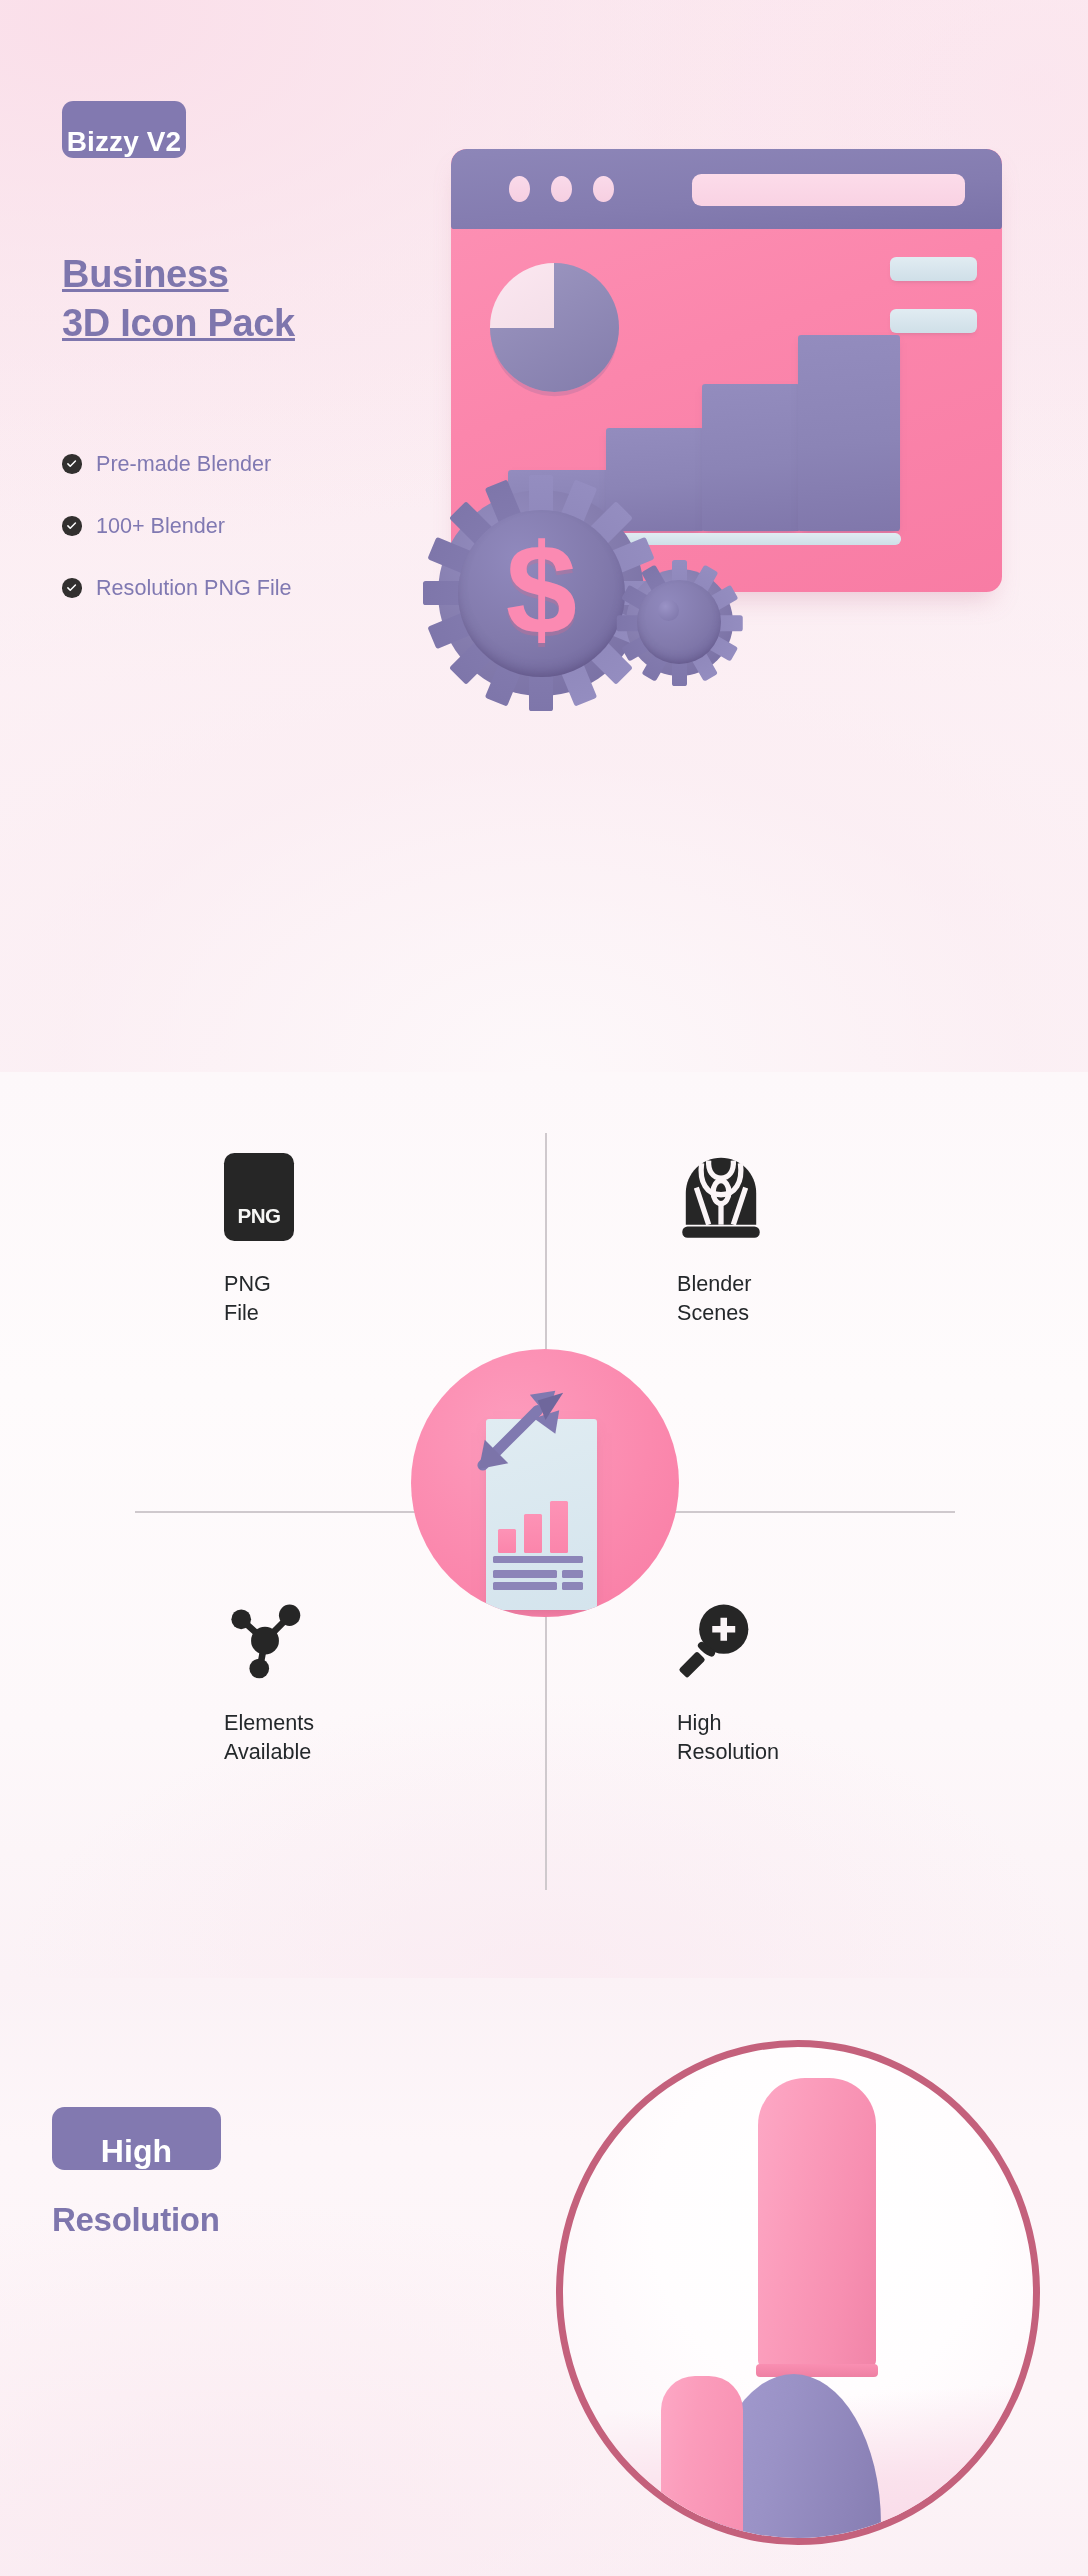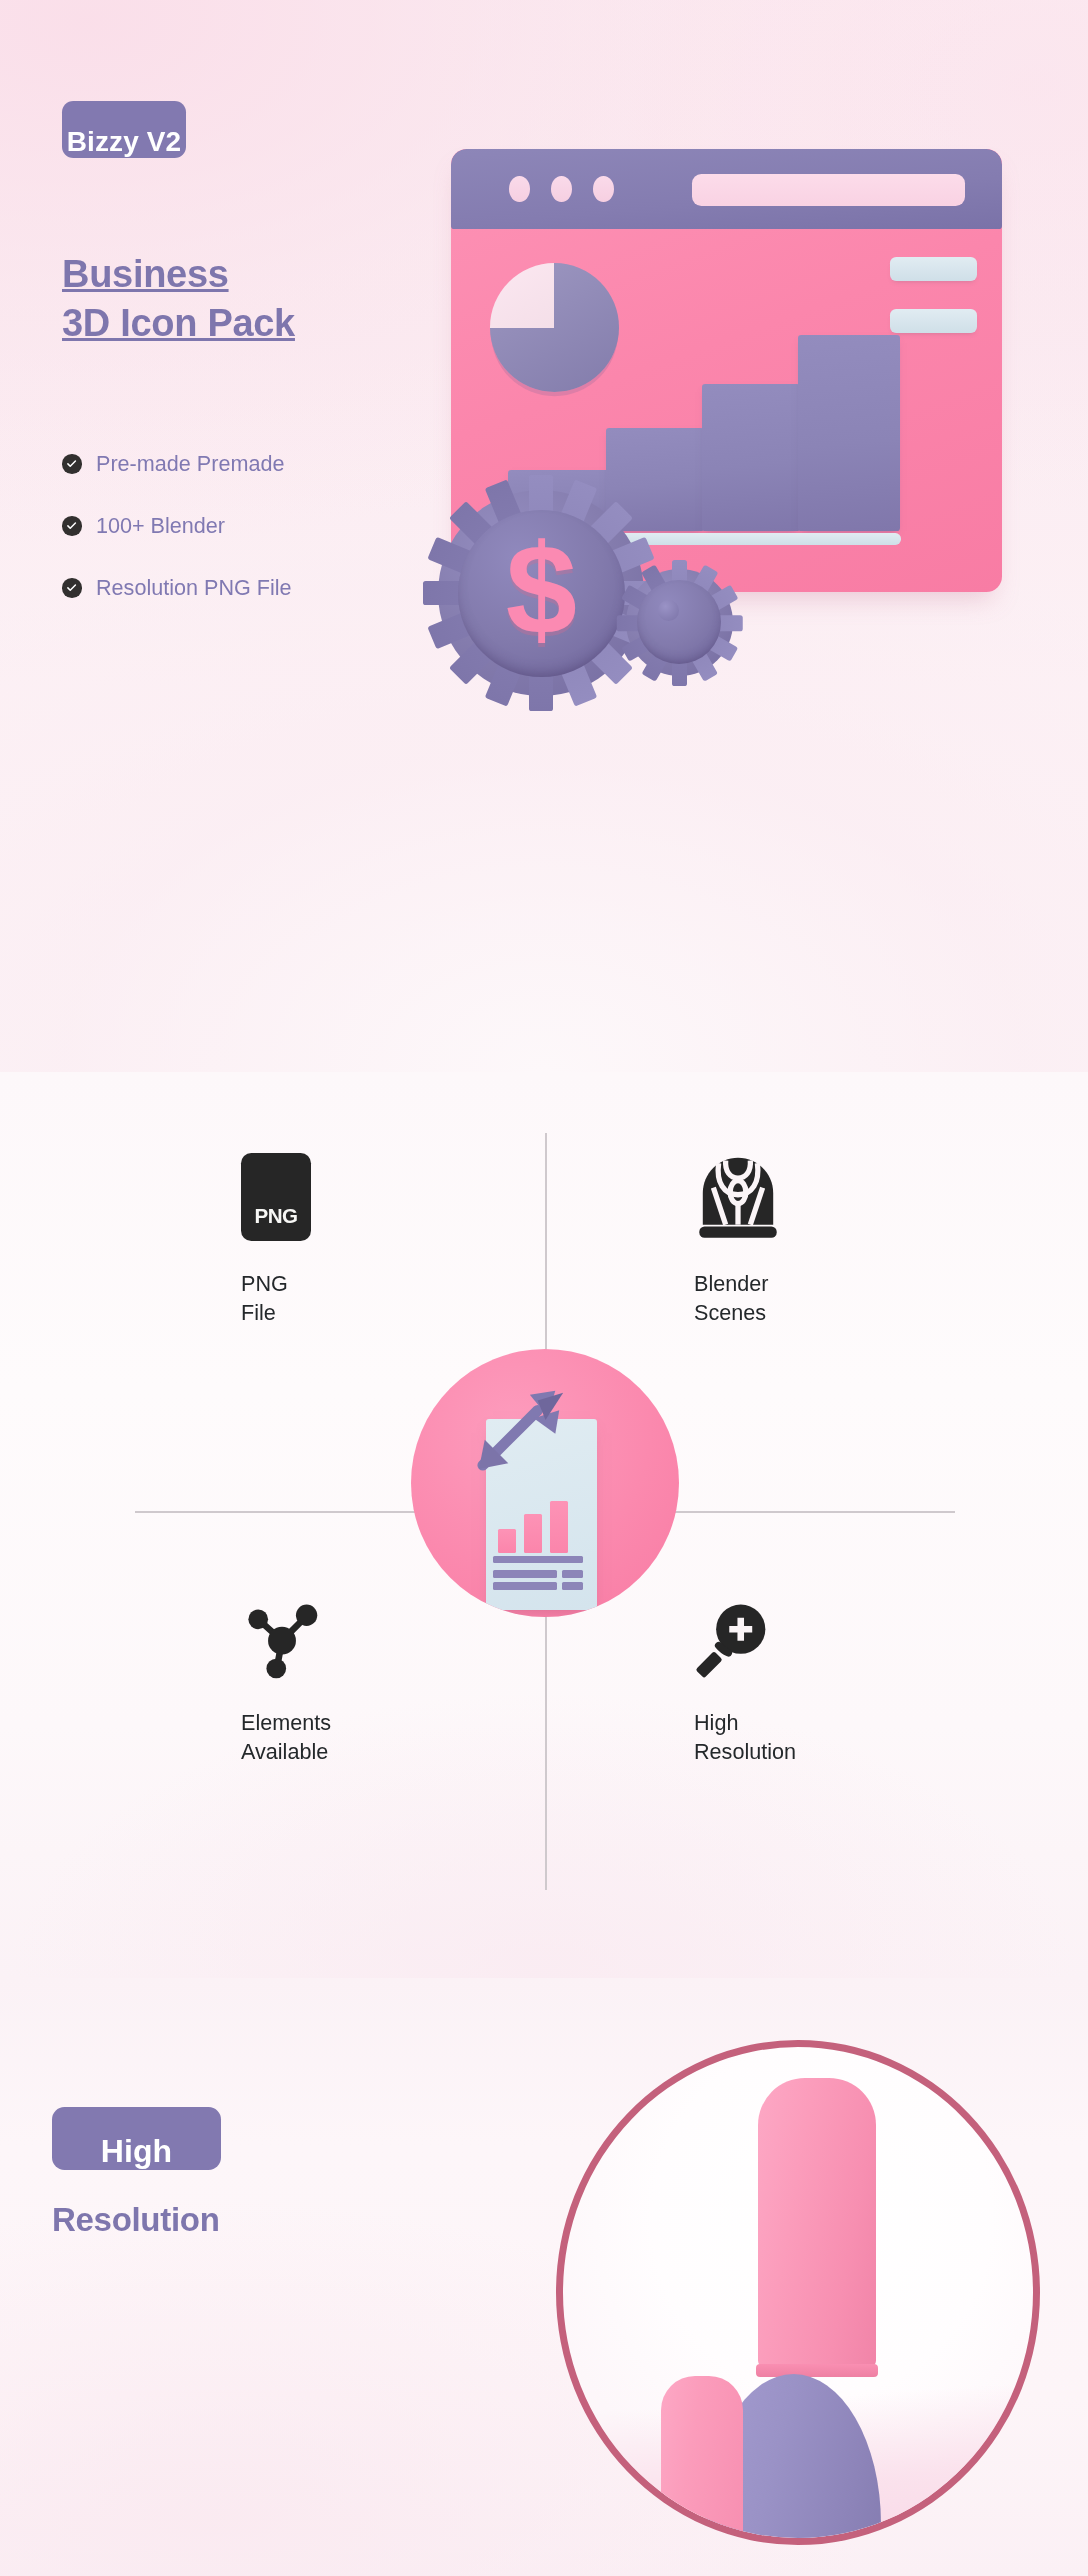--- a/index.html
+++ b/index.html
@@ -139,21 +139,21 @@
       linear-gradient(180deg,#fdf8fa 0%,#fefbfc 35%,#fdf8fa 72%,#fbf2f6 100%);
   }
   #v-divider {
     position:absolute; left:545px; top:61px; width:1.5px; height:757px;
     background:#cfc9cd;
   }
   #h-divider {
     position:absolute; left:135px; top:439px; width:820px; height:1.5px;
     background:#cfc9cd;
   }
-  .quad { position:absolute; width:268px;margin-left:17px; }
+  .quad { position:absolute; width:268px; }
   .quad .q-icon { height:93px; display:flex; align-items:flex-end; }
   .q-label { margin-top:29px; color:#24282b; font-size:21.6px; line-height:1.32; font-weight:400; }
   #quad-png   { left:224px; top:76px; }
   #quad-scene { left:677px; top:76px; }
   #quad-elem  { left:224px; top:515px; }
   #quad-res   { left:677px; top:515px; }
 
   #png-icon {
     width:70px; height:88px; border-radius:10.3px; background:#262626;
     display:flex; align-items:flex-end; justify-content:center; padding-bottom:13.4px;
@@ -248,21 +248,21 @@
     <span class="l2">3D Icon Pack</span>
   </h1>
 
   <div id="feature-list">
     <div class="feat-row">
       <span class="check">
         <svg viewBox="0 0 24 24">
             <path d="M4 12.5l5 5 11-11" fill="none" stroke="#fff" stroke-width="3.2" stroke-linecap="round" stroke-linejoin="round"></path>
           </svg>
       </span>
-      <span class="feat-label">Pre-made Premade</span>
+      <span class="feat-label">Pre-made Blender</span>
     </div>
     <div class="feat-row">
       <span class="check">
         <svg viewBox="0 0 24 24">
             <path d="M4 12.5l5 5 11-11" fill="none" stroke="#fff" stroke-width="3.2" stroke-linecap="round" stroke-linejoin="round"></path>
           </svg>
       </span>
       <span class="feat-label">100+ Blender</span>
     </div>
     <div class="feat-row">

